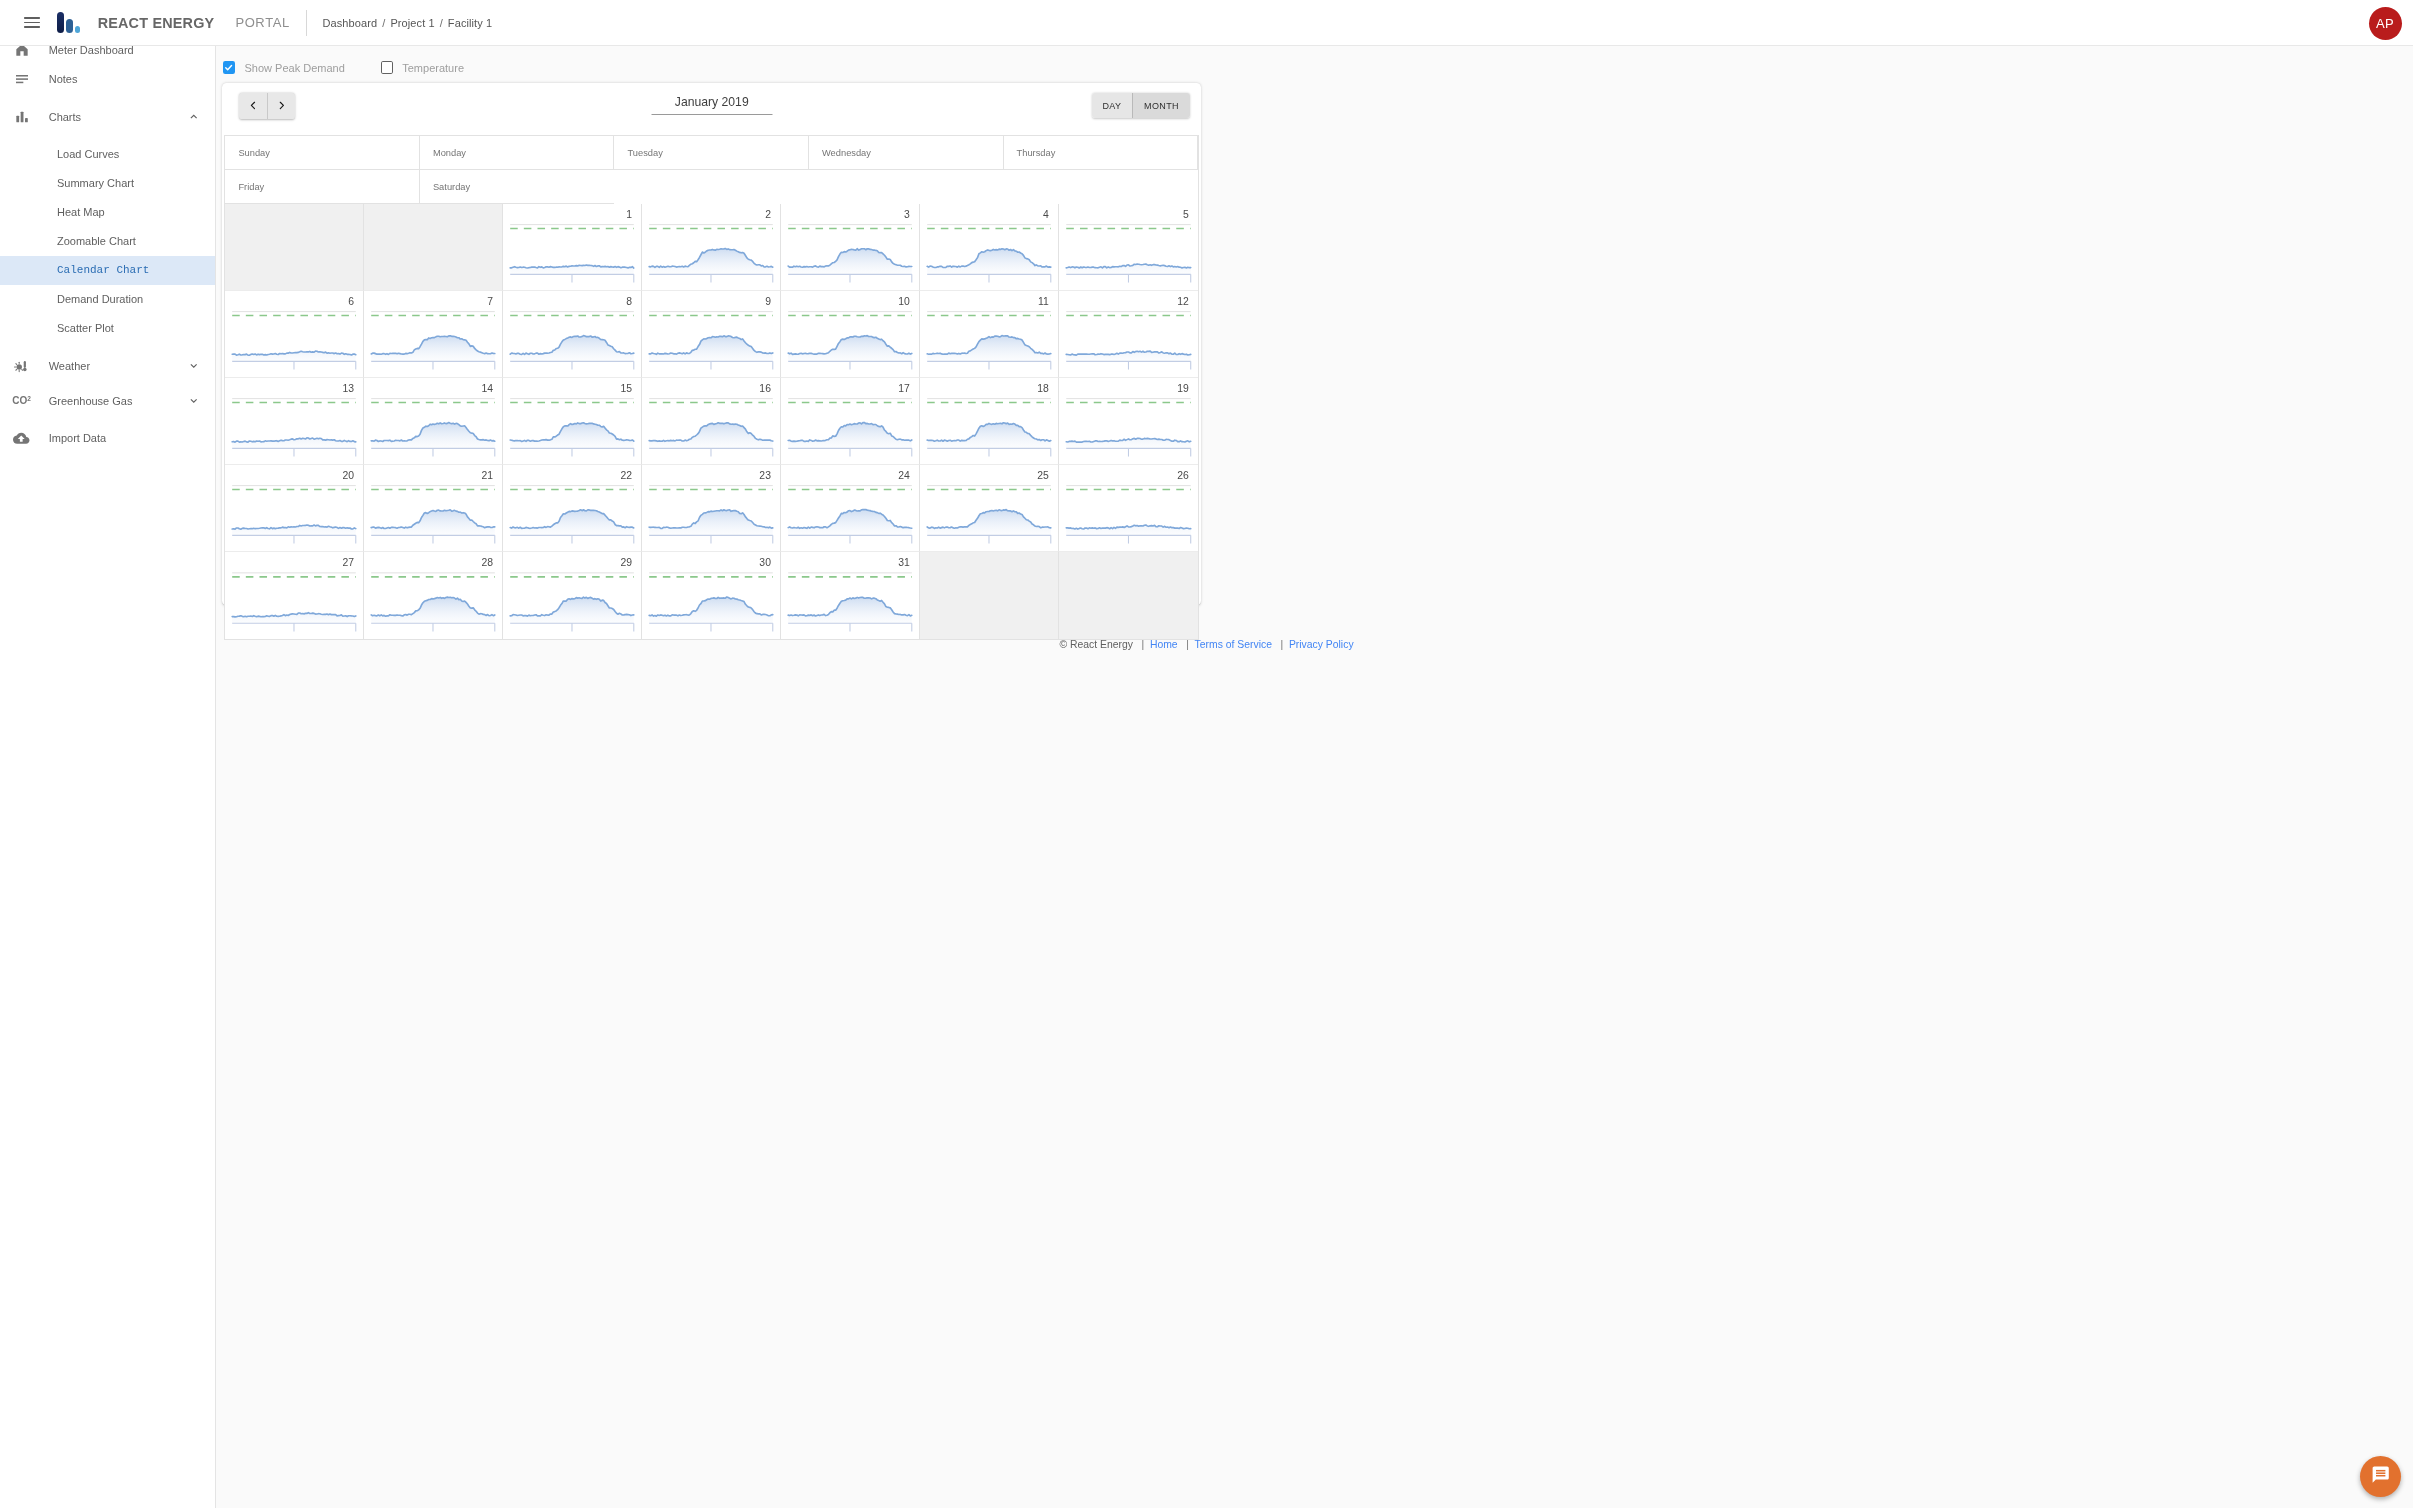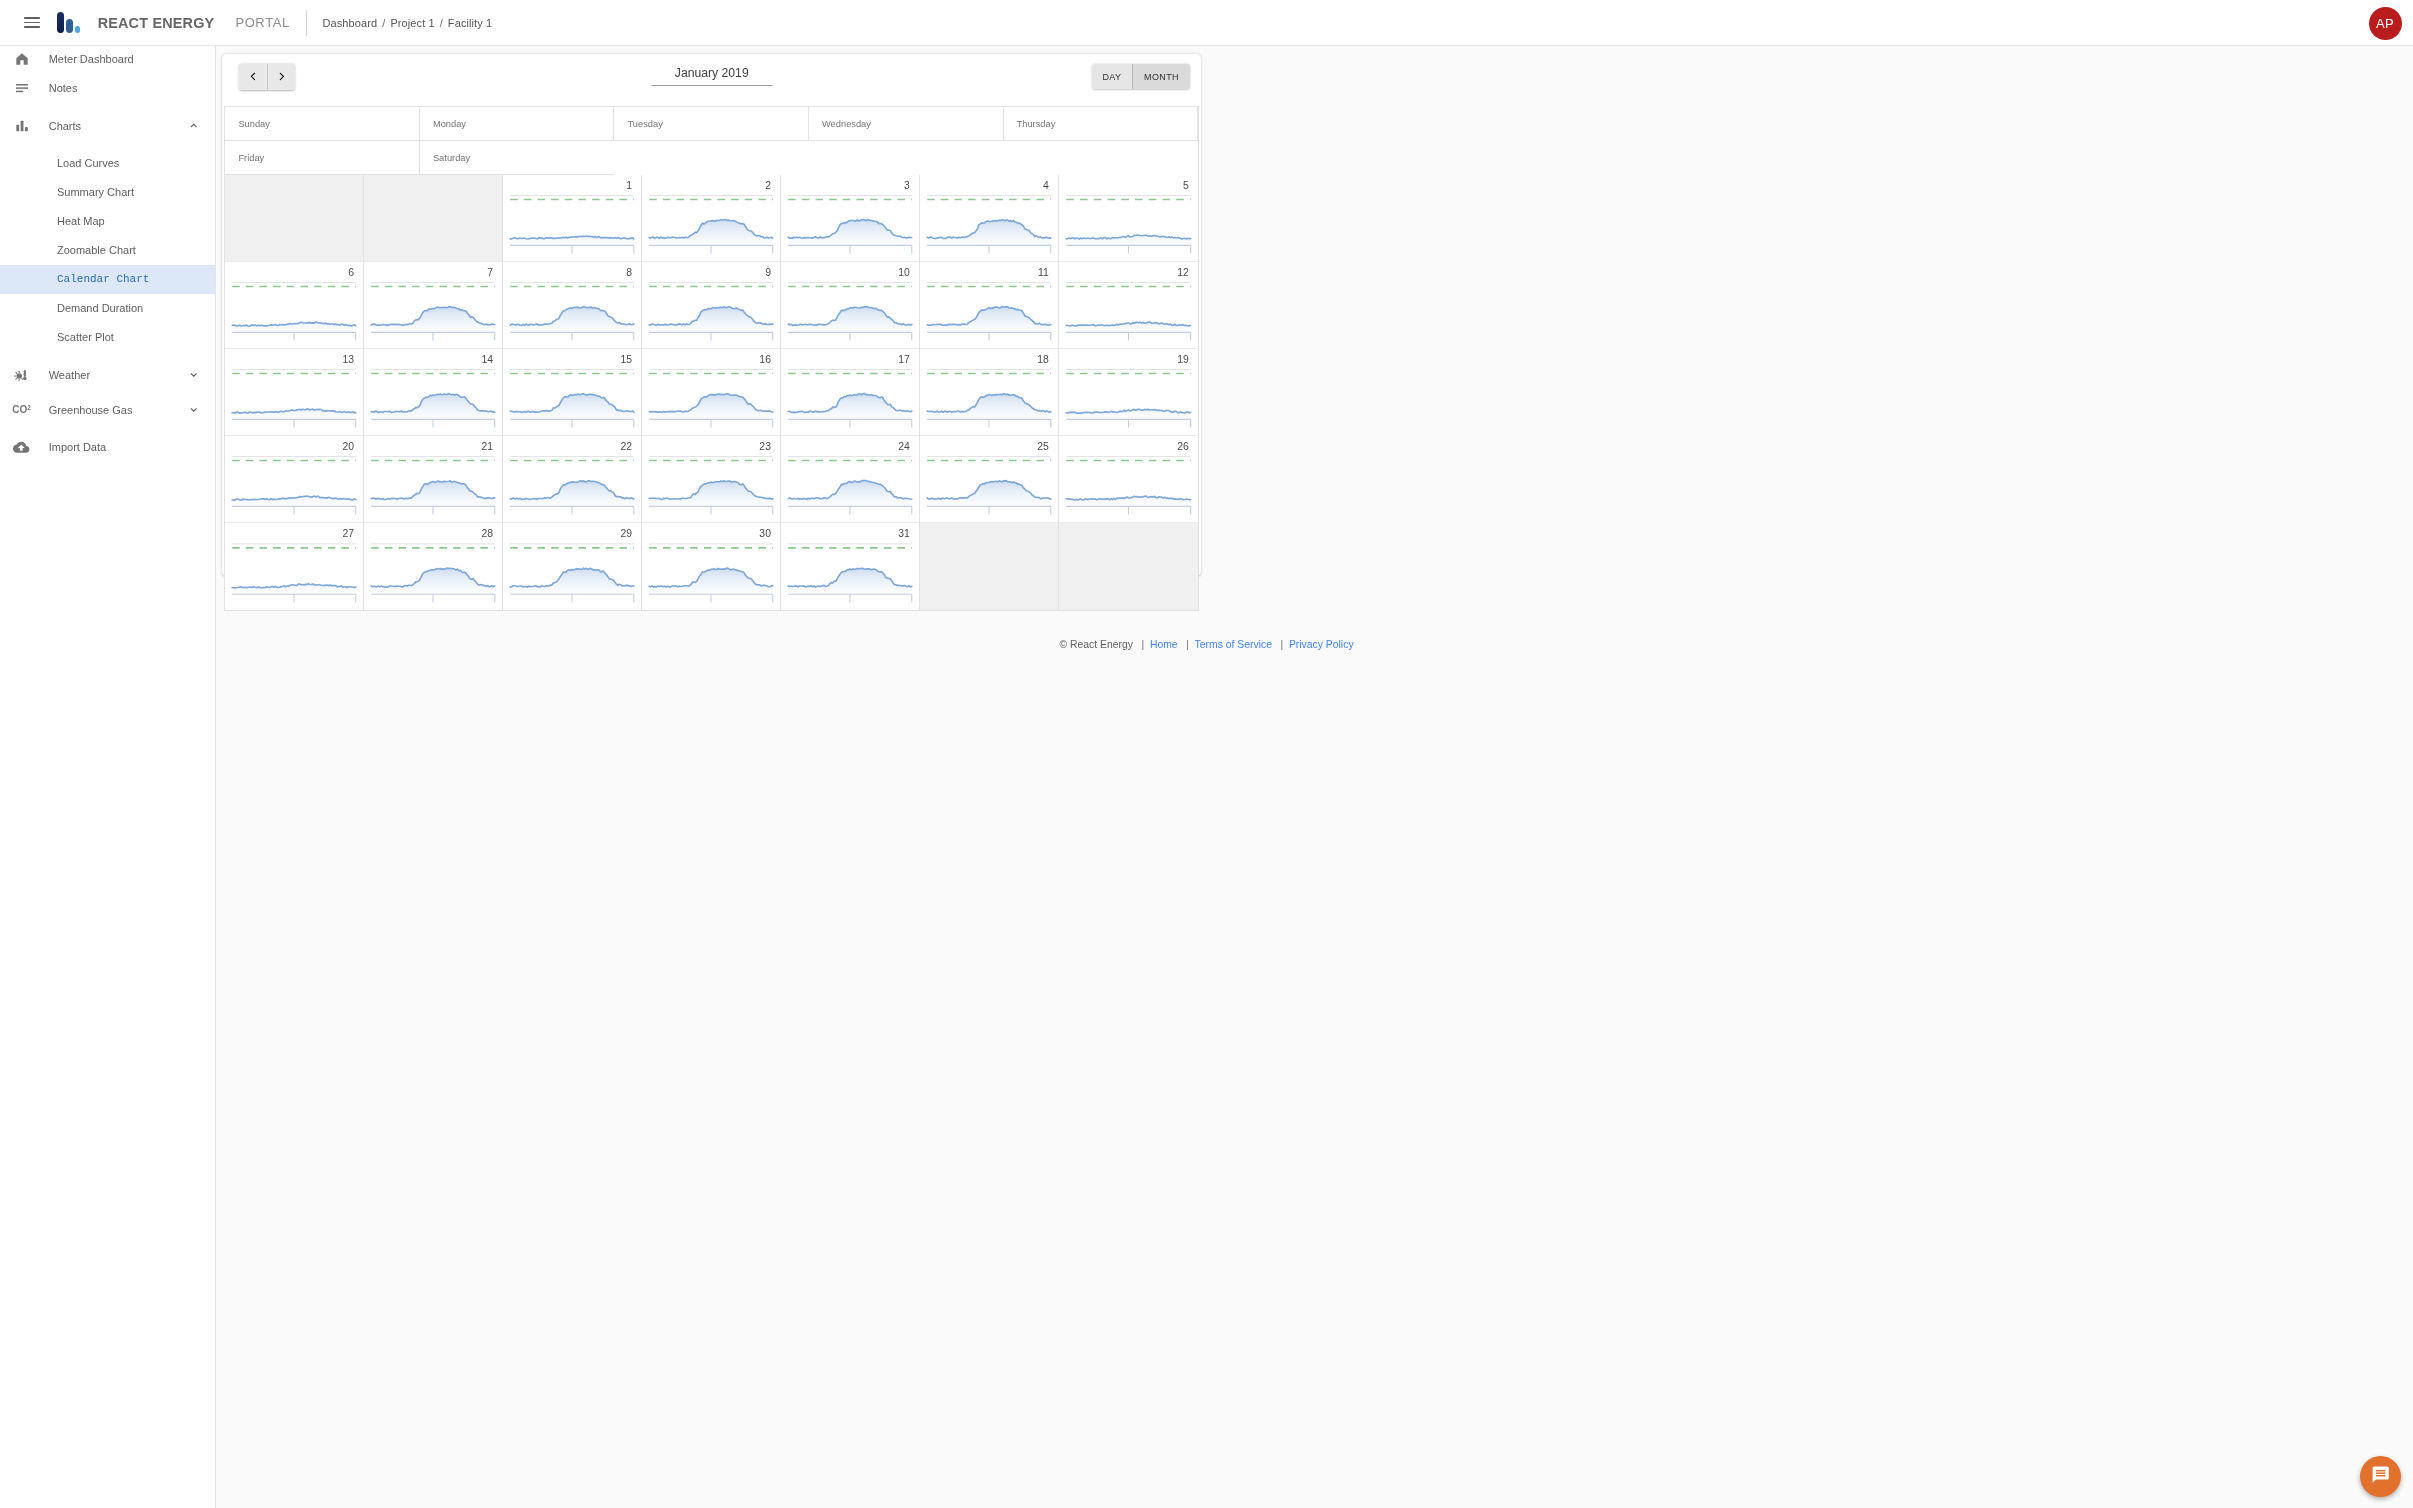--- a/index.html
+++ b/index.html
@@ -15,21 +15,21 @@
   .logo .b2{width:6.5px;height:14.4px;background:#2d6095;}
   .logo .b3{width:5.7px;height:7.2px;background:#4fa6d8;}
   .brand{margin-left:15px;font-size:14.4px;font-weight:bold;color:#676767;letter-spacing:0.2px;}
   .brand-suffix{margin-left:21px;font-size:13px;font-weight:400;color:#8e8e8e;letter-spacing:0.6px;}
   .topbar-divider{width:0.7px;height:26px;background:#d8d8d8;margin:0 16px;}
   .breadcrumb{font-size:11px;color:#565656;letter-spacing:0.1px;}
   .breadcrumb .sep{color:#6f6f6f;margin:0 5px;}
   .avatar{position:absolute;right:11.5px;top:6.5px;width:33px;height:33px;border-radius:50%;background:#b91c1c;color:#fff;font-size:13px;display:flex;align-items:center;justify-content:center;letter-spacing:0.4px;cursor:pointer;}
 
   
-  .sidebar{position:fixed;top:39px;left:0;bottom:0;width:215px;background:#fff;border-right:0.7px solid #e4e4e4;padding-top:5.7px;z-index:10;}
+  .sidebar{position:fixed;top:30px;left:0;bottom:0;width:215px;background:#fff;border-right:0.7px solid #e4e4e4;padding-top:5.7px;z-index:10;}
   .side-item{height:29px;display:flex;align-items:center;cursor:pointer;position:relative;}
   .side-item .ic{width:17px;margin-left:13px;display:flex;justify-content:center;color:#757575;}
   .side-item .lbl{margin-left:18.7px;font-size:11px;color:#5f5f5f;}
   .side-item .chev{position:absolute;right:16px;display:flex;color:#616161;}
   .gap12{margin-top:8.6px;} .gap8{margin-top:5.7px;}
   .sub-list{list-style:none;margin:8.6px 0 0 0;padding:0;}
   .sub-item{height:29px;display:flex;align-items:center;padding-left:57px;font-size:11px;color:#5f5f5f;cursor:pointer;}
   .sub-item.selected{background:#dce8f7;color:#2a6cb3;font-family:Liberation Mono, monospace;}
   .co2{font-size:10px;font-weight:bold;color:#6e6e6e;line-height:1;}
   .co2 sub{font-size:6.5px;}
@@ -189,20 +189,34 @@
     <span class="ic">
       <svg width="16.5" height="16.5" viewBox="0 0 24 24" fill="#757575">
           <path d="M19.35 10.04C18.67 6.59 15.64 4 12 4 9.11 4 6.6 5.64 5.35 8.04 2.34 8.36 0 10.91 0 14c0 3.31 2.69 6 6 6h13c2.76 0 5-2.24 5-5 0-2.64-2.05-4.78-4.65-4.96zM14 13v4h-4v-4H7l5-5 5 5h-3z"></path>
         </svg>
     </span>
     <span class="lbl">Import Data</span>
   </div>
 </aside>
 
 <main class="main">
+  <div class="controls-row">
+    <div class="cb-group">
+      <span class="cb checked">
+        <svg width="9.3" height="9.3" viewBox="0 0 24 24" fill="none" stroke="#fff" stroke-width="3.6" stroke-linecap="round" stroke-linejoin="round">
+            <polyline points="4.5 12.5 9.5 17.5 19.5 6.5"></polyline>
+          </svg>
+      </span>
+      <span class="cb-label">Show Peak Demand</span>
+    </div>
+    <div class="cb-group">
+      <span class="cb unchecked"></span>
+      <span class="cb-label">Temperature</span>
+    </div>
+  </div>
 
   <section class="card">
     <div class="cal-toolbar">
       <div class="nav-group">
         <button class="nav-btn">
           <span>
             <svg width="10.8" height="10.8" viewBox="0 0 24 24" fill="none" stroke="#1a1a1a" stroke-width="2.6" stroke-linecap="round" stroke-linejoin="round">
                 <polyline points="14.5 5 7.5 12 14.5 19"></polyline>
               </svg>
           </span>

